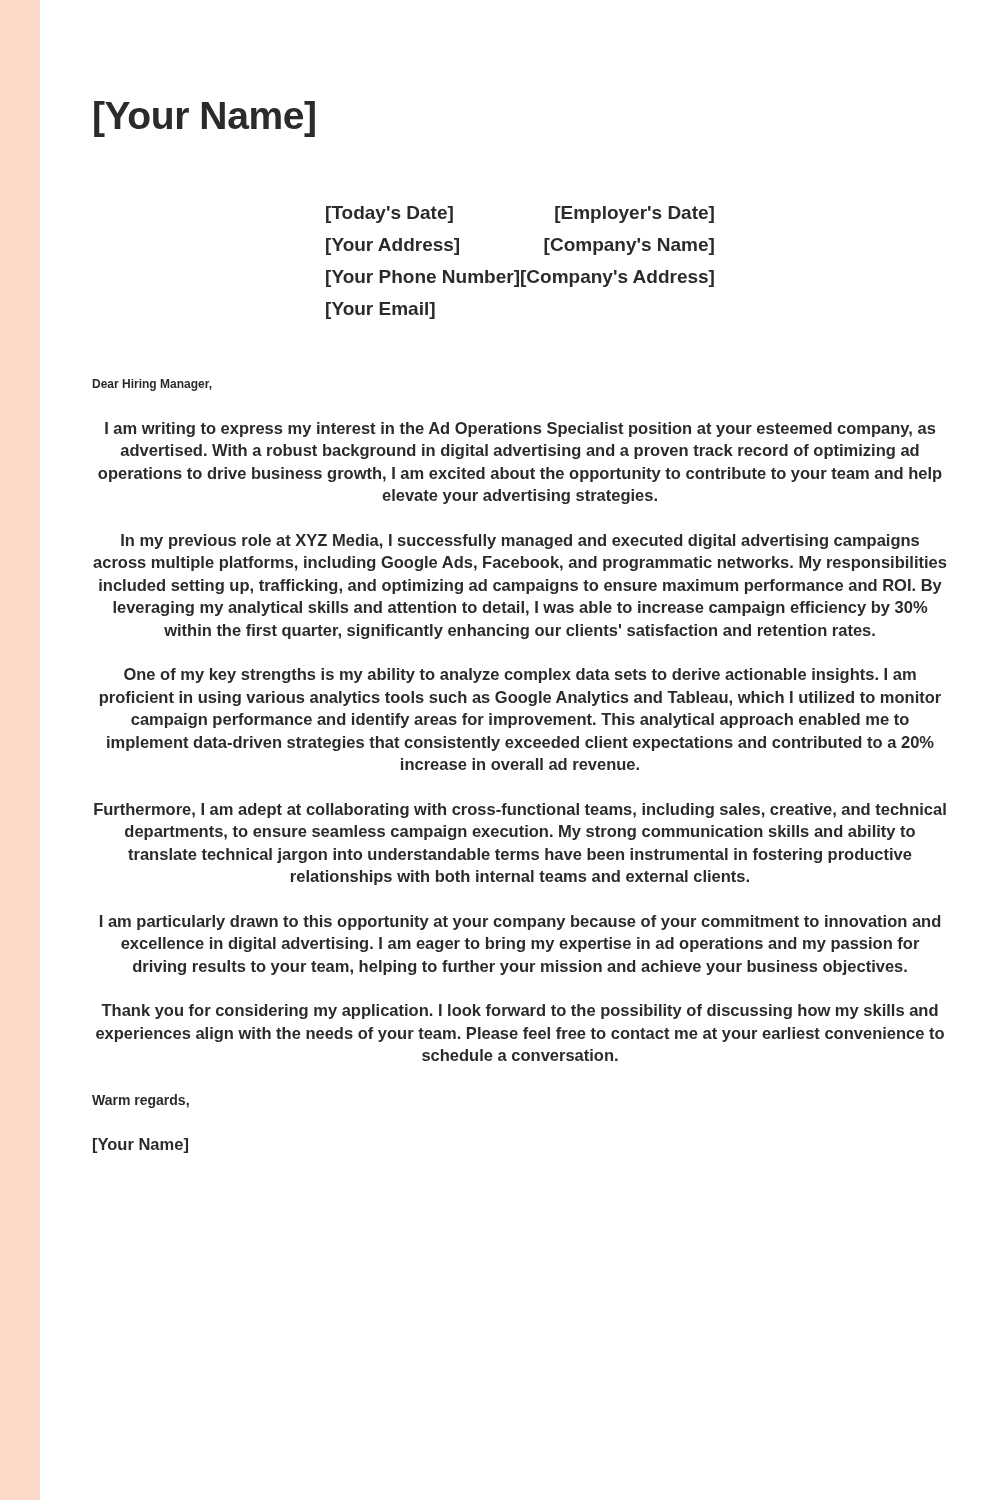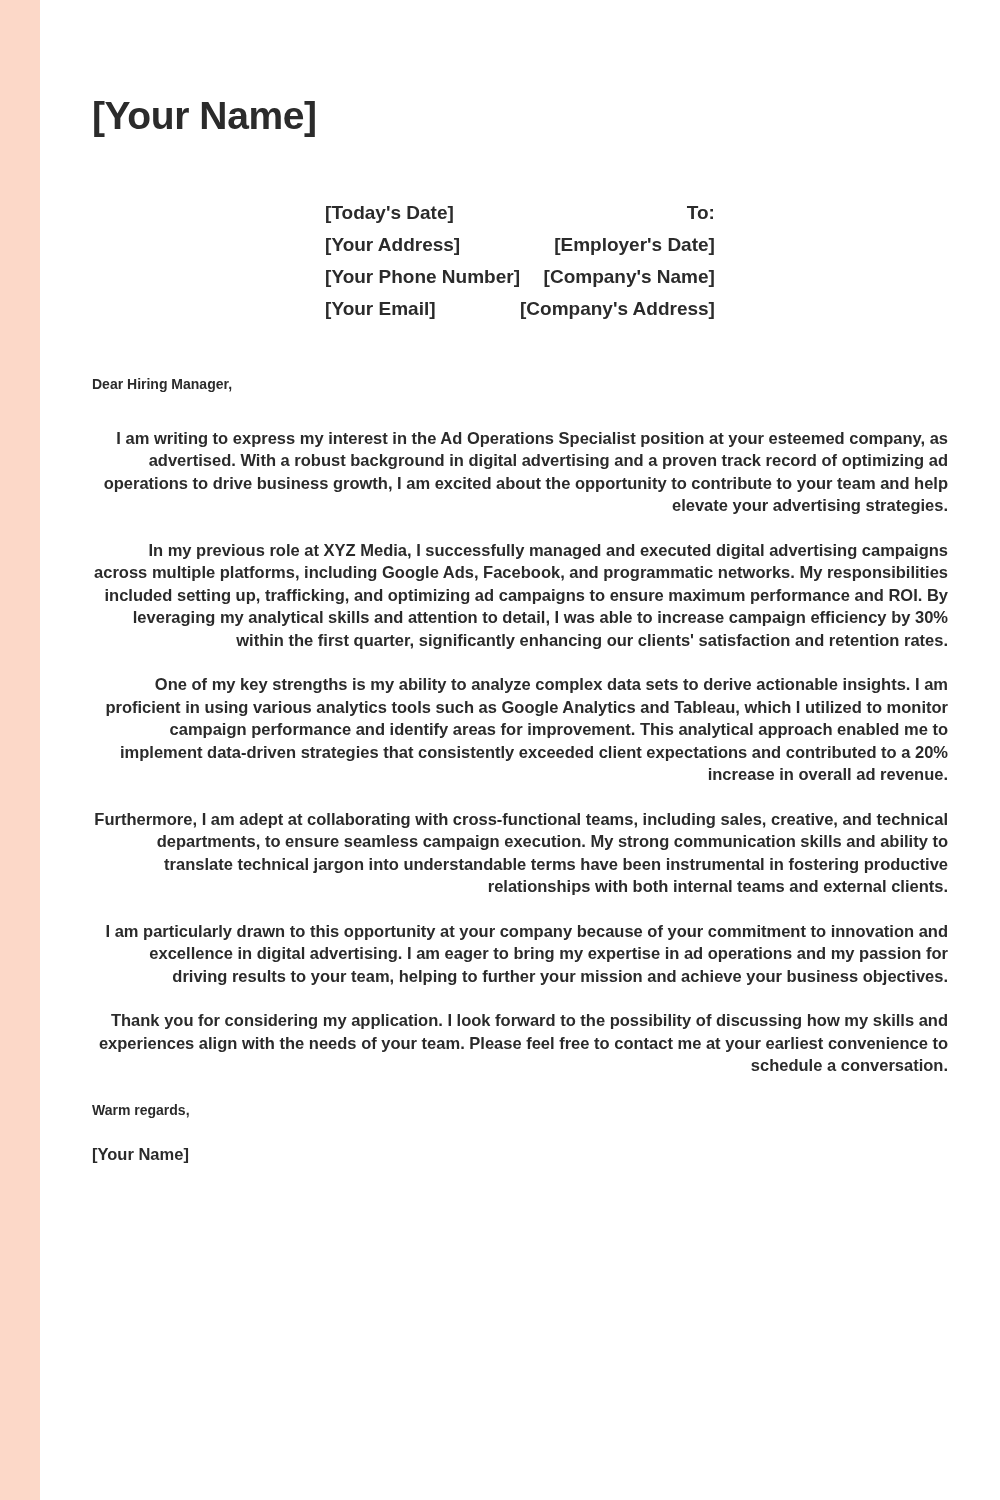--- a/index.html
+++ b/index.html
@@ -72,35 +72,35 @@
   .address-col.recipient {
     text-align: right;
   }
 
   .address-line {
     display: block;
     white-space: nowrap;
   }
 
   .salutation {
-    font-size: 14px;
+    font-size: 12px;
     font-weight: bold;
     color: #2b2b2b;
     line-height: 22px;
-    margin: 0 0 32px 0;
+    margin: 0 0 22px 0;
   }
 
   .body-paragraph {
     font-size: 16.5px;
     font-weight: bold;
     color: #2b2b2b;
     line-height: 22.5px;
     margin: 0 0 22px 0;
     max-width: 856px;
-    text-align: right;
+    text-align: center;
   }
 
   .closing {
     font-size: 14px;
     font-weight: bold;
     color: #2b2b2b;
     line-height: 22px;
     margin: 0 0 22px 0;
   }
 
@@ -126,21 +126,20 @@
     <div class="address-block">
 
       <div class="address-col sender">
         <span class="address-line">[Today's Date]</span>
         <span class="address-line">[Your Address]</span>
         <span class="address-line">[Your Phone Number]</span>
         <span class="address-line">[Your Email]</span>
       </div>
 
       <div class="address-col recipient">
-        <span class="address-line">To:</span>
         <span class="address-line">[Employer's Date]</span>
         <span class="address-line">[Company's Name]</span>
         <span class="address-line">[Company's Address]</span>
       </div>
 
     </div>
 
     <p class="salutation">Dear Hiring Manager,</p>
 
     <div>

